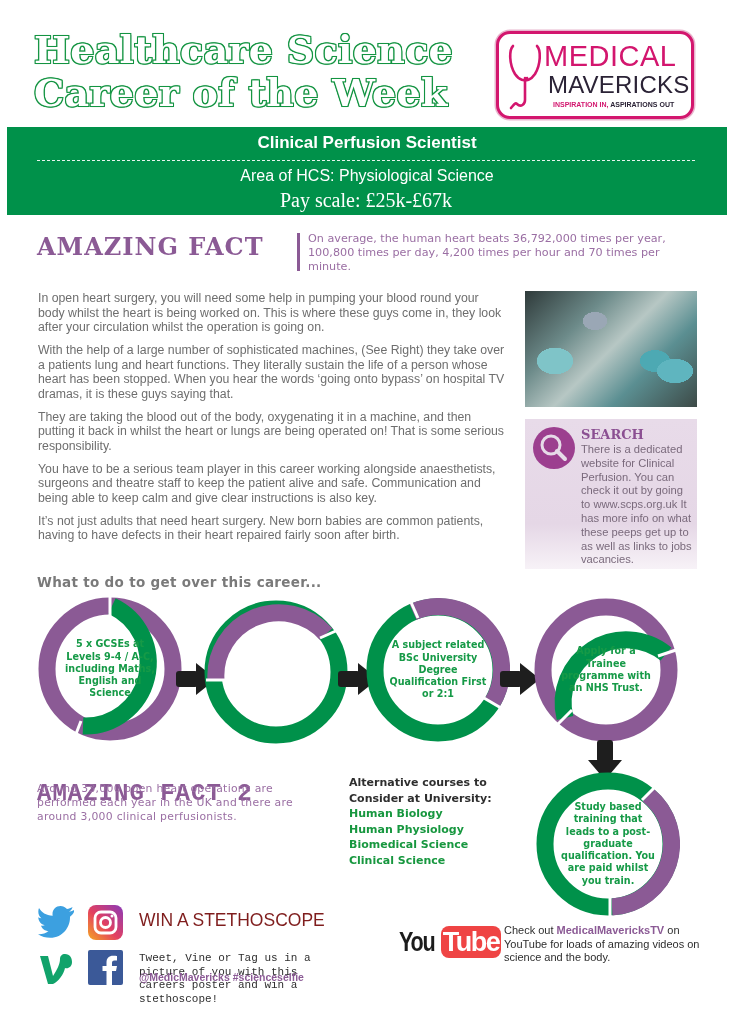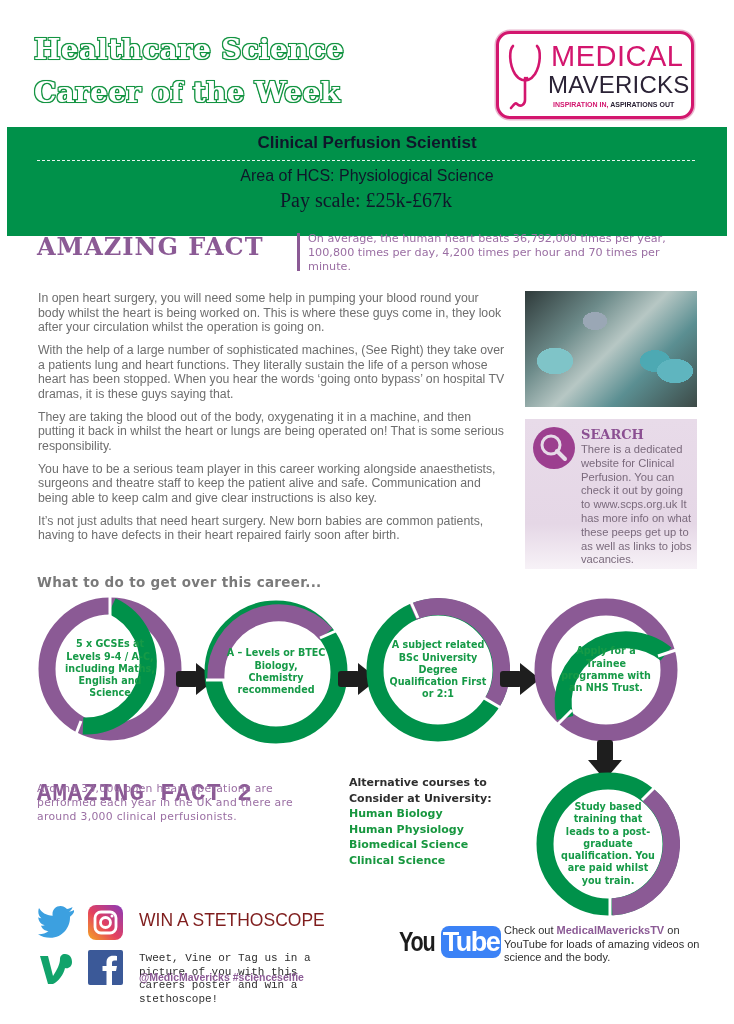--- a/index.html
+++ b/index.html
@@ -2,39 +2,39 @@
 <html><head>
   <meta charset="utf-8">
   <style>
     * { box-sizing: border-box; margin: 0; padding: 0; }
     html, body { width: 734px; height: 1024px; background: #ffffff; overflow: hidden; }
     body { position: relative; font-family: "DejaVu Sans", sans-serif; color: #6d6d6d; }
 
     .title {
       position: absolute; left: 34px; top: 28px;
       font-family: "DejaVu Serif", serif; font-weight: bold;
-      font-size: 28px; line-height: 43px; color: #ffffff; letter-spacing: 0.3px;
+      font-size: 38px; line-height: 43px; color: #ffffff; letter-spacing: 0.3px;
       -webkit-text-stroke: 2px #149442;
       text-shadow: 0 0 2px #149442, 1px 1px 0 #149442, -1px -1px 0 #149442, 1px -1px 0 #149442, -1px 1px 0 #149442;
       paint-order: stroke fill;
     }
     .logo {
       position: absolute; left: 496px; top: 31px; width: 198px; height: 88px;
       border: 3px solid #d3166e; border-radius: 14px; background: #fff;
       box-shadow: 0 0 0 1.5px #e8b5cd;
     }
     .logo .scope { position: absolute; left: 8px; top: 8px; width: 36px; height: 74px; }
-    .logo .l1 { position: absolute; left: 45px; top: 6px; font-family: "Liberation Sans", sans-serif; font-size: 29px; line-height: 32px; color: #d3166e; letter-spacing: 0.5px; margin-left: 7px; }
+    .logo .l1 { position: absolute; left: 45px; top: 6px; font-family: "Liberation Sans", sans-serif; font-size: 29px; line-height: 32px; color: #d3166e; letter-spacing: 0.5px; }
     .logo .l2 { position: absolute; left: 49px; top: 38px; font-family: "Liberation Sans", sans-serif; font-size: 24px; line-height: 26px; color: #2b2336; letter-spacing: 0.2px; }
     .logo .l3 { position: absolute; left: 54px; top: 67px; font-family: "Liberation Sans", sans-serif; font-size: 7px; font-weight: bold; color: #d3166e; white-space: nowrap; }
     .logo .l3 span { color: #2b2336; }
 
     .band {
-      position: absolute; left: 7px; top: 127px; width: 720px; height: 109px;
-      background: #00914a; color: #0f172a; text-align: center;
+      position: absolute; left: 7px; top: 127px; width: 720px; height: 88px;
+      background: #00914a; color: #ffffff; text-align: center;
     }
     .band .job { position: absolute; left: 0; right: 0; top: 6px; font-family: "Liberation Sans", sans-serif; font-weight: bold; font-size: 17px; }
     .band .dash { position: absolute; left: 30px; right: 32px; top: 33px; border-top: 1.5px dashed #e6f4ec; }
     .band .area { position: absolute; left: 0; right: 0; top: 40px; font-family: "Liberation Sans", sans-serif; font-size: 16px; }
     .band .pay { position: absolute; left: 0; right: 2px; top: 62px; font-family: Liberation Serif, serif; font-size: 20px; }
 
     .fact1-h { position: absolute; left: 37px; top: 232px; font-family: "DejaVu Serif", serif; font-weight: bold; font-size: 24px; color: #8b5a95; letter-spacing: 1px; }
     .fact1-bar { position: absolute; left: 297px; top: 233px; width: 3px; height: 38px; background: #8b5a95; }
     .fact1-t { position: absolute; left: 308px; top: 232px; width: 360px; font-size: 11.2px; line-height: 14px; color: #9a6ea3; }
 
@@ -77,21 +77,21 @@
     .alt .c { color: #17973f; }
 
     .social { position: absolute; left: 38px; top: 905px; width: 90px; height: 86px; }
     .social > div { position: absolute; width: 35px; height: 35px; }
     .win-h { position: absolute; left: 139px; top: 910px; font-family: "Liberation Sans", sans-serif; font-size: 17.5px; color: #7f1d1d; }
     .win-t { position: absolute; left: 139px; top: 930px; width: 195px; font-family: Liberation Mono, monospace; font-size: 11px; line-height: 13.6px; color: #2e2e2e; margin-top: 22px; }
     .win-tag { position: absolute; left: 139px; top: 971px; font-family: "Liberation Sans", sans-serif; font-weight: bold; font-size: 10.5px; color: #8b5a95; }
 
     .yt { position: absolute; left: 399px; top: 926px; height: 32px; }
     .yt .you { position: absolute; left: 0; top: 0; font-family: "Liberation Sans", sans-serif; font-weight: bold; font-size: 27px; line-height: 32px; color: #1c1c1c; letter-spacing: -1.5px; transform: scaleX(0.8); transform-origin: left; }
-    .yt .tube { position: absolute; left: 42px; top: 0; width: 60px; height: 32px; background: #3b82f6; border-radius: 8px; color: #fff; font-family: "Liberation Sans", sans-serif; font-weight: bold; font-size: 27px; line-height: 32px; text-align: center; letter-spacing: -1.5px; }
+    .yt .tube { position: absolute; left: 42px; top: 0; width: 60px; height: 32px; background: #ef4444; border-radius: 8px; color: #fff; font-family: "Liberation Sans", sans-serif; font-weight: bold; font-size: 27px; line-height: 32px; text-align: center; letter-spacing: -1.5px; }
     .yt-t { position: absolute; left: 504px; top: 924px; width: 210px; font-family: "Liberation Sans", sans-serif; font-size: 11px; line-height: 13.5px; color: #2e2e2e; }
     .yt-t b { color: #8b5a95; }
   </style>
 </head>
 <body>
 
 <div class="title">
   <div>Healthcare Science</div>
   <div>Career of the Week</div>
 </div>
@@ -153,21 +153,20 @@
     <polygon points="20,0 40,16 20,32" fill="#1e1e1e"></polygon>
 </svg>
 
 <div class="ring" style="left:204px; top:600px;">
   <svg width="144" height="144" viewBox="0 0 144 144">
     <circle cx="72" cy="72" r="63" fill="none" stroke="#00914a" stroke-width="17"></circle>
     <path d="M12 80 A63 63 0 0 1 122 34" fill="none" stroke="#8b5a95" stroke-width="17"></path>
     <line x1="2" y1="80" x2="22" y2="80" stroke="#fff" stroke-width="3"></line>
     <line x1="116" y1="38" x2="134" y2="30" stroke="#fff" stroke-width="3"></line>
   </svg>
-  <div class="txt">A – Levels or BTEC Biology, Chemistry recommended</div>
 </div>
 <svg class="arrow" style="left:338px; top:663px;" width="40" height="32" viewBox="0 0 40 32">
   <rect x="0" y="8" width="22" height="16" rx="3" fill="#1e1e1e"></rect>
     <polygon points="20,0 40,16 20,32" fill="#1e1e1e"></polygon>
 </svg>
 
 <div class="ring" style="left:366px; top:598px;">
   <svg width="144" height="144" viewBox="0 0 144 144">
     <circle cx="72" cy="72" r="63" fill="none" stroke="#00914a" stroke-width="17"></circle>
     <path d="M47 14 A63 63 0 0 1 126 105" fill="none" stroke="#8b5a95" stroke-width="17"></path>

